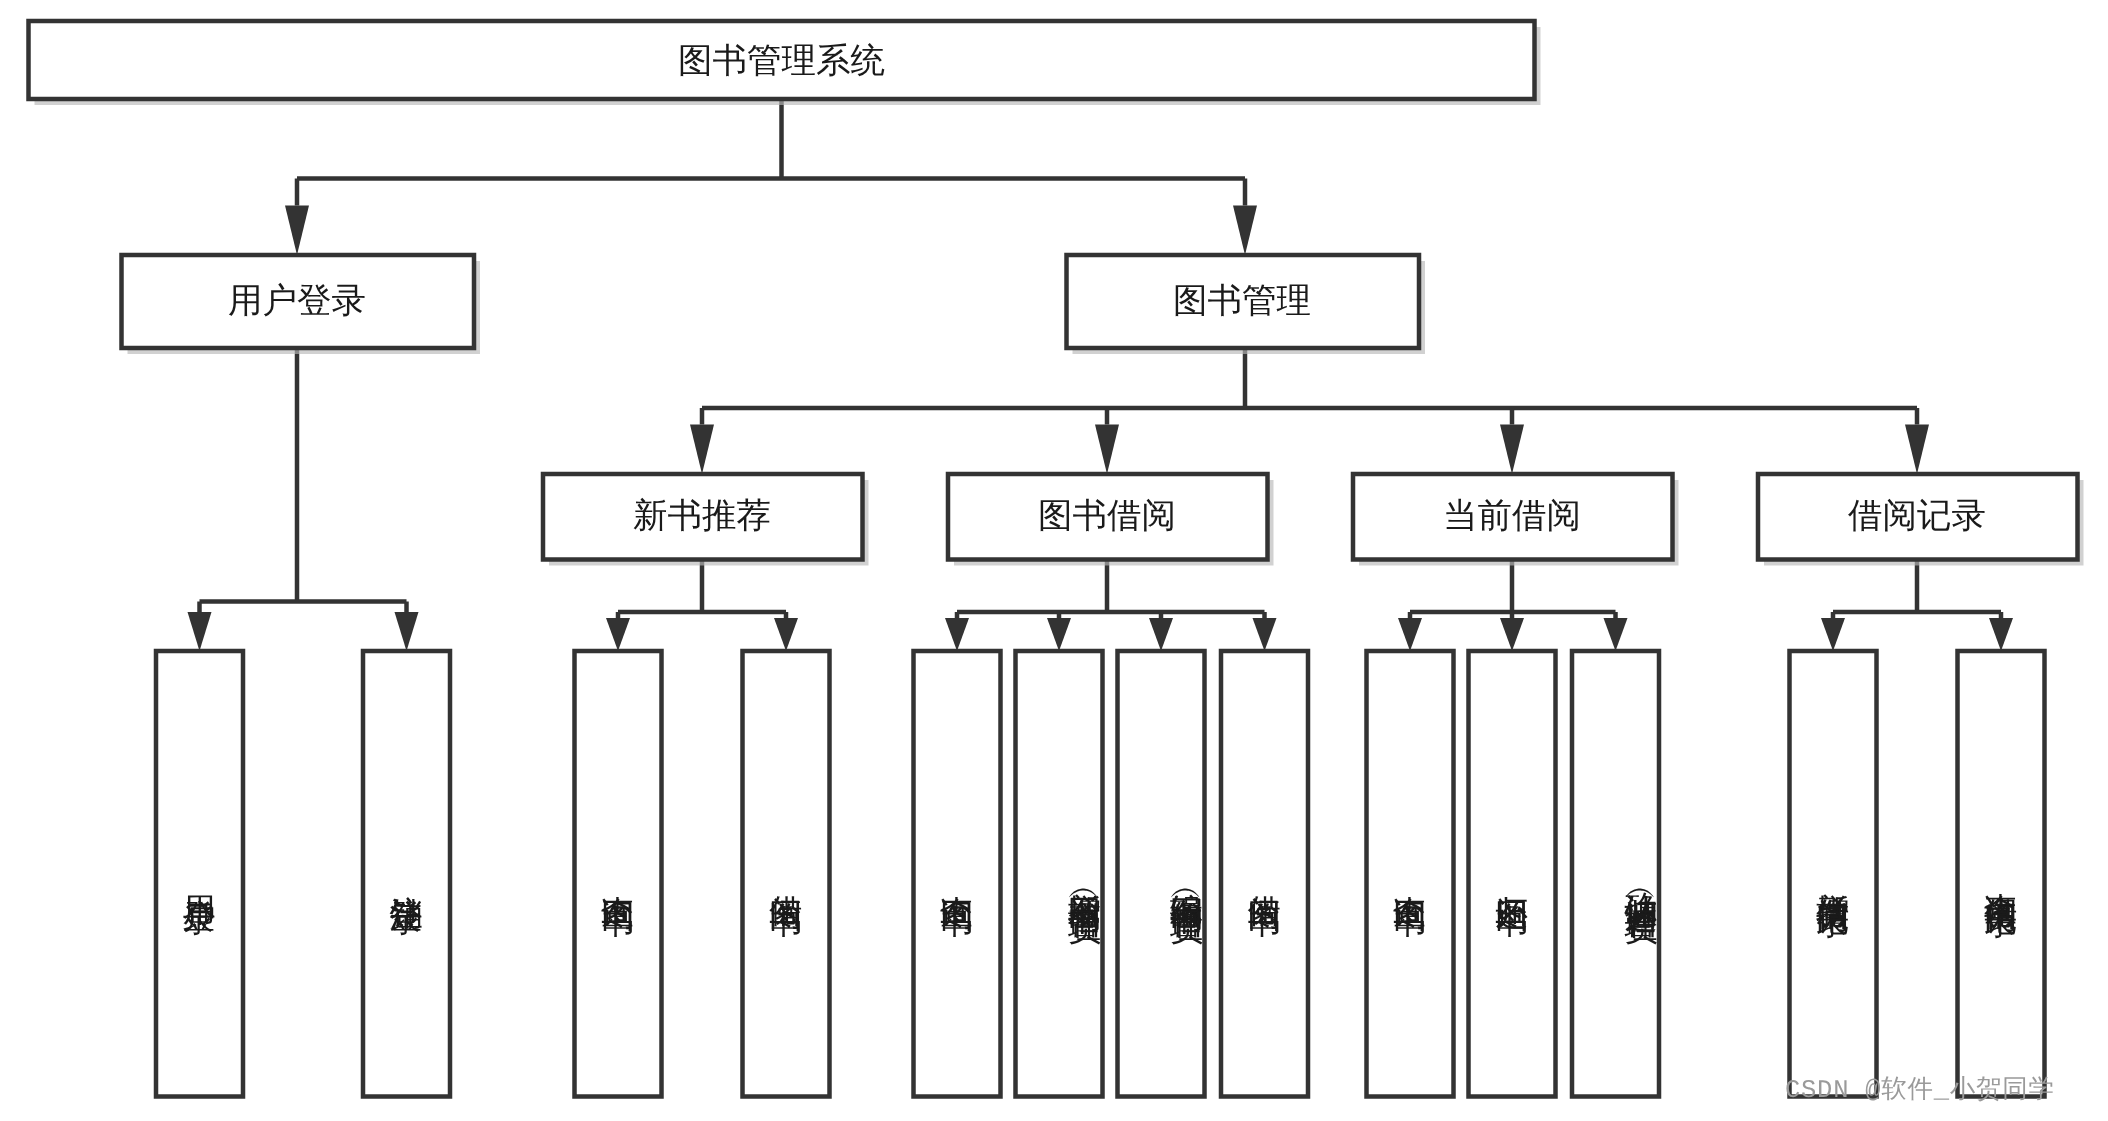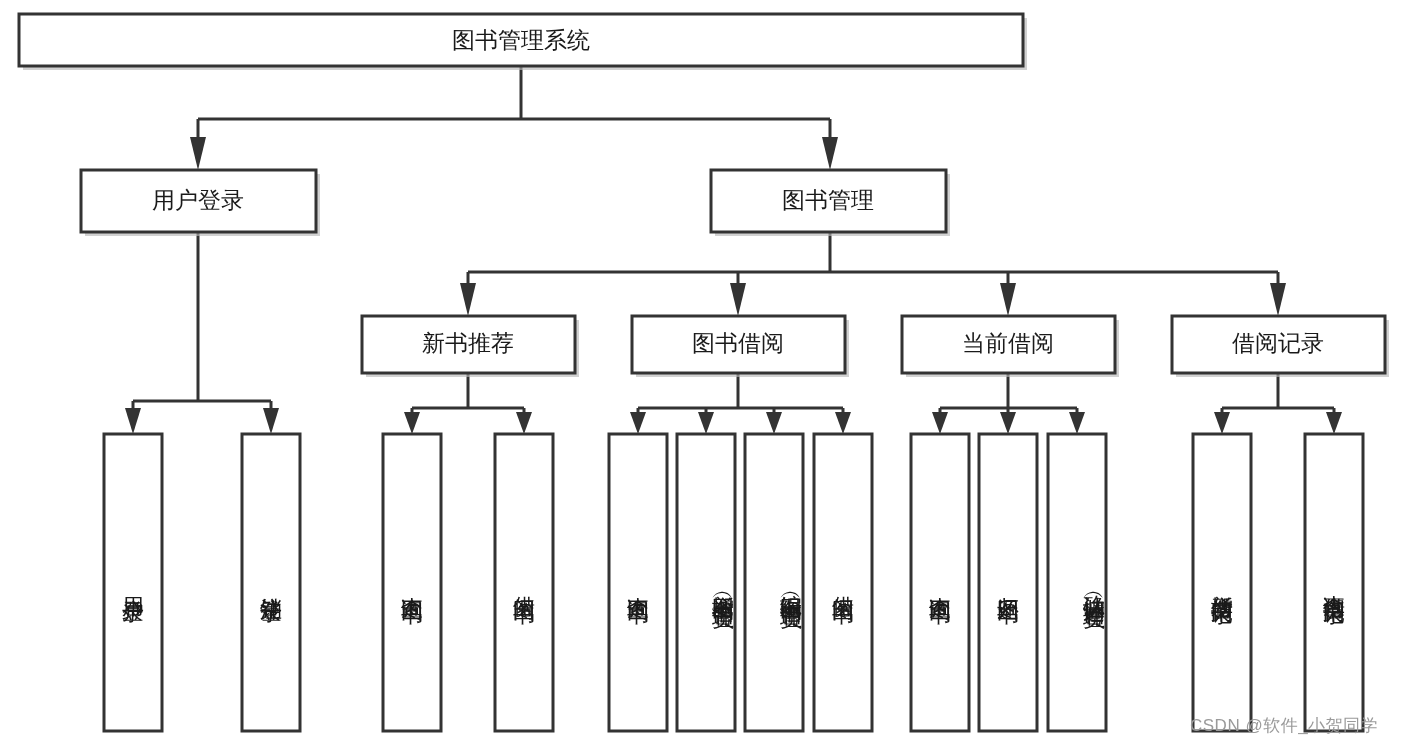--- a/index.html
+++ b/index.html
@@ -66,21 +66,21 @@
     align-items: center;
     justify-content: center;
     text-align: center;
     white-space: pre-wrap;
     pointer-events: none;
   }
   #watermark {
     position: absolute;
     left: 1190px;
     top: 714px;
-    font-family: Liberation Sans, sans-serif;
+    font-family: Liberation Mono, monospace;
     font-size: 17px;
     color: #9a9a9a;
     white-space: nowrap;
     letter-spacing: 0.5px;
   }
 </style>
 </head>
 <body>
 
 <div id="chart-root">

